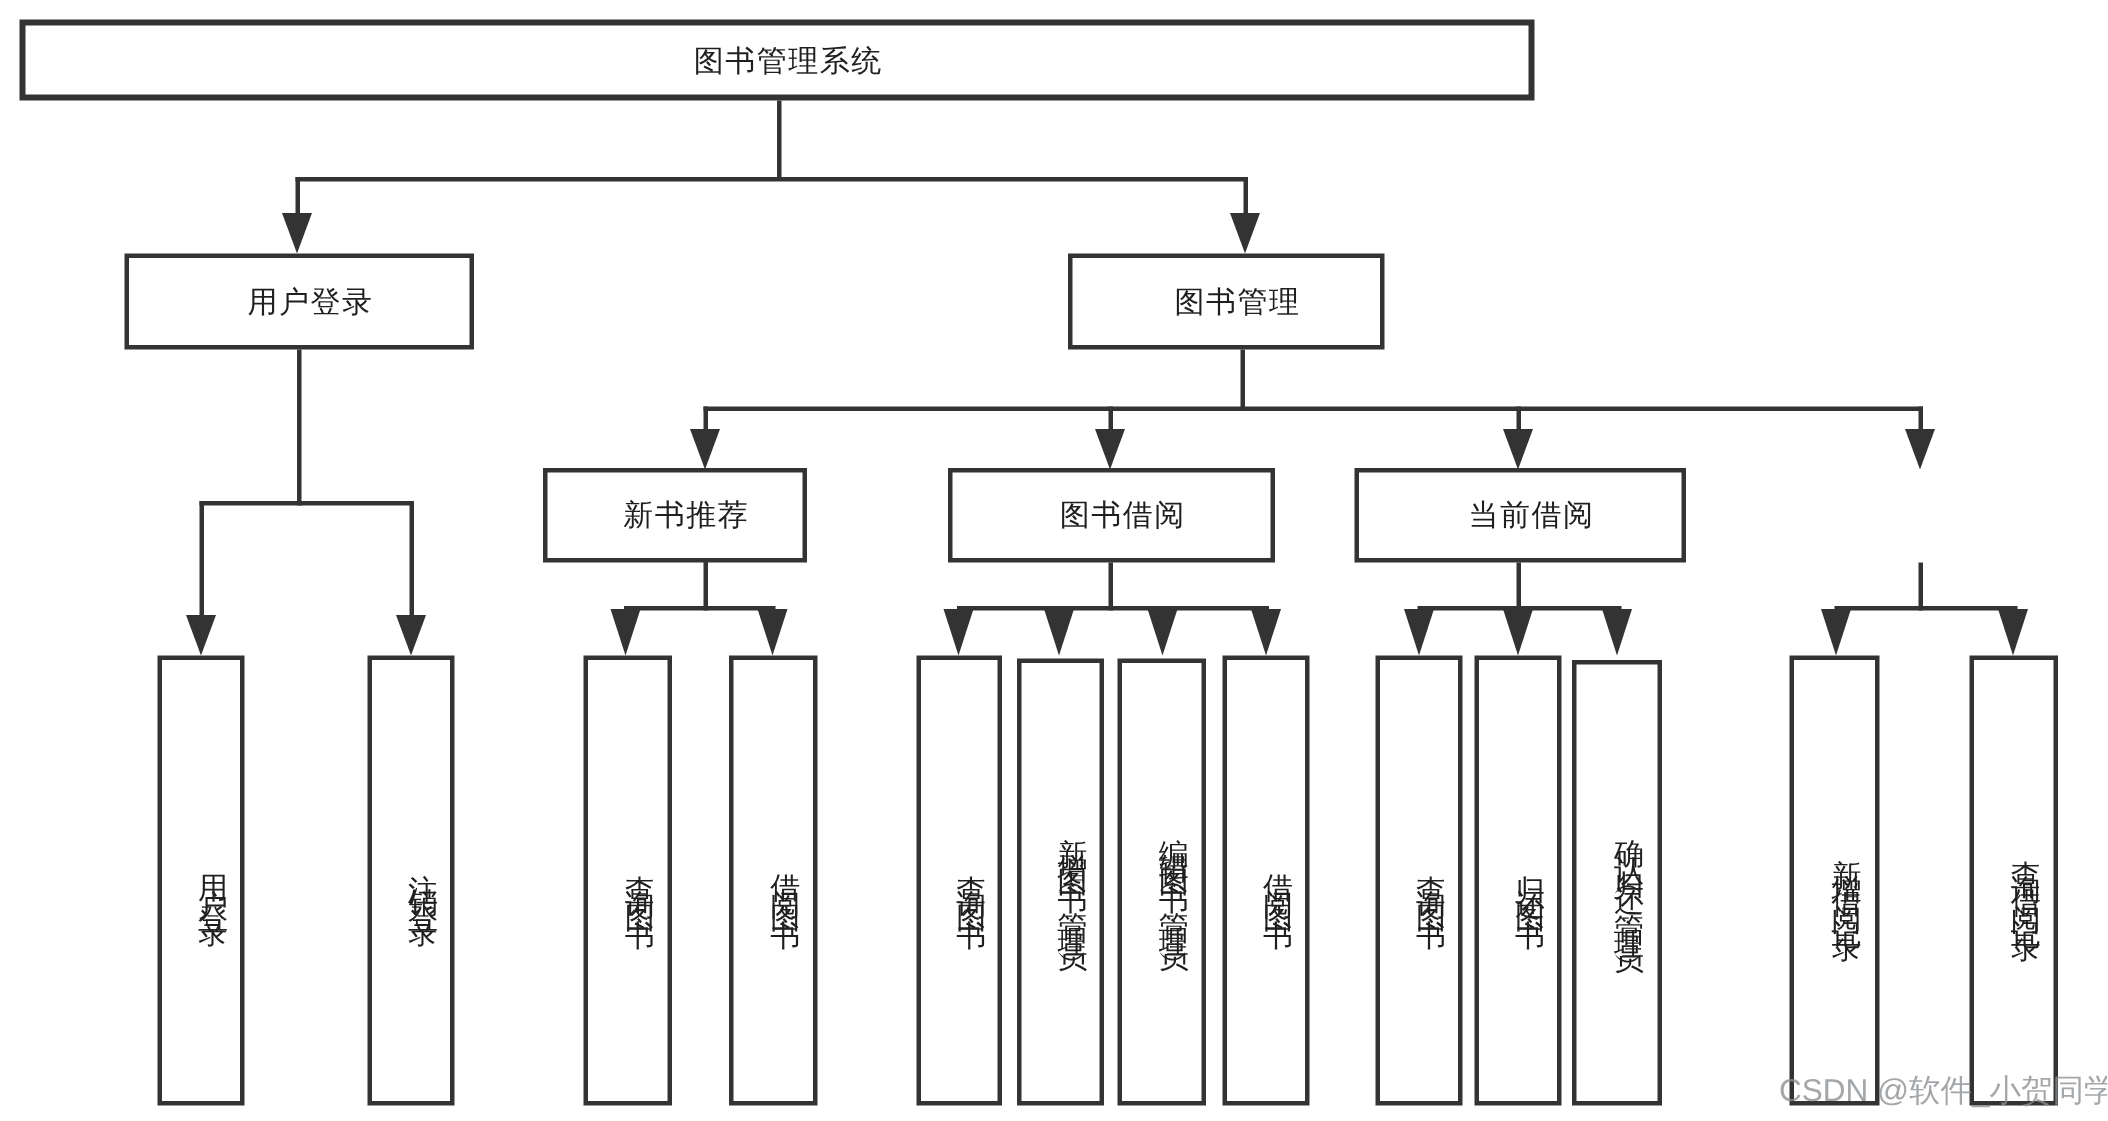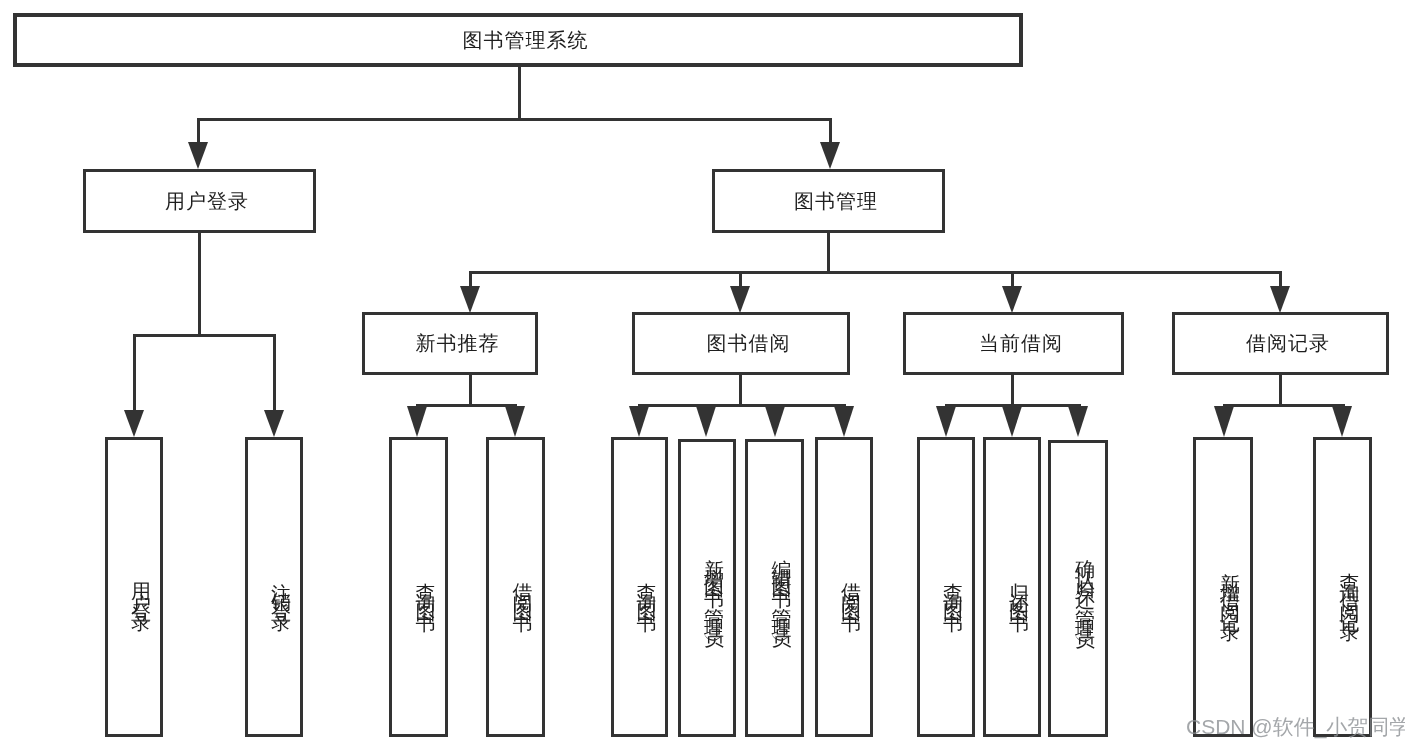--- a/index.html
+++ b/index.html
@@ -30,21 +30,21 @@
   <div class="l" style="left:518px;top:67px;width:3px;height:53px;"></div>
   <div class="l" style="left:197px;top:118px;width:635px;height:3px;"></div>
   <div class="l" style="left:197px;top:118px;width:3px;height:27px;"></div>
   <div class="l" style="left:829px;top:118px;width:3px;height:27px;"></div>
   <div class="arrow" style="left:188px;top:142px;"></div>
   <div class="arrow" style="left:820px;top:142px;"></div>
 
   <div class="box" style="left:83px;top:169px;width:233px;height:64px;">
     <span class="hlabel">用户登录</span>
   </div>
-  <div class="box" style="left:712px;top:169px;width:233px;height:64px;">
+  <div class="box" style="left:712px;top:169px;width:211px;height:64px;">
     <span class="hlabel">图书管理</span>
   </div>
 
   <div class="l" style="left:198px;top:233px;width:3px;height:104px;"></div>
   <div class="l" style="left:133px;top:334px;width:143px;height:3px;"></div>
   <div class="l" style="left:133px;top:334px;width:3px;height:78px;"></div>
   <div class="l" style="left:273px;top:334px;width:3px;height:78px;"></div>
   <div class="arrow" style="left:124px;top:410px;"></div>
   <div class="arrow" style="left:264px;top:410px;"></div>
 
@@ -60,23 +60,20 @@
   <div class="arrow" style="left:1270px;top:286px;"></div>
 
   <div class="box" style="left:362px;top:312px;width:176px;height:63px;">
     <span class="hlabel">新书推荐</span>
   </div>
   <div class="box" style="left:903px;top:312px;width:221px;height:63px;">
     <span class="hlabel">当前借阅</span>
   </div>
   <div class="box" style="left:632px;top:312px;width:218px;height:63px;">
     <span class="hlabel">图书借阅</span>
-  </div>
-  <div class="box" style="left:1172px;top:312px;width:217px;height:63px;">
-    <span class="hlabel">借阅记录</span>
   </div>
 
   <div class="l" style="left:469px;top:374px;width:3px;height:33px;"></div>
   <div class="l" style="left:416px;top:404px;width:101px;height:3px;"></div>
   <div class="arrow long" style="left:407px;top:406px;"></div>
   <div class="arrow long" style="left:505px;top:406px;"></div>
 
   <div class="l" style="left:739px;top:375px;width:3px;height:32px;"></div>
   <div class="l" style="left:638px;top:404px;width:208px;height:3px;"></div>
   <div class="arrow long" style="left:629px;top:406px;"></div>

